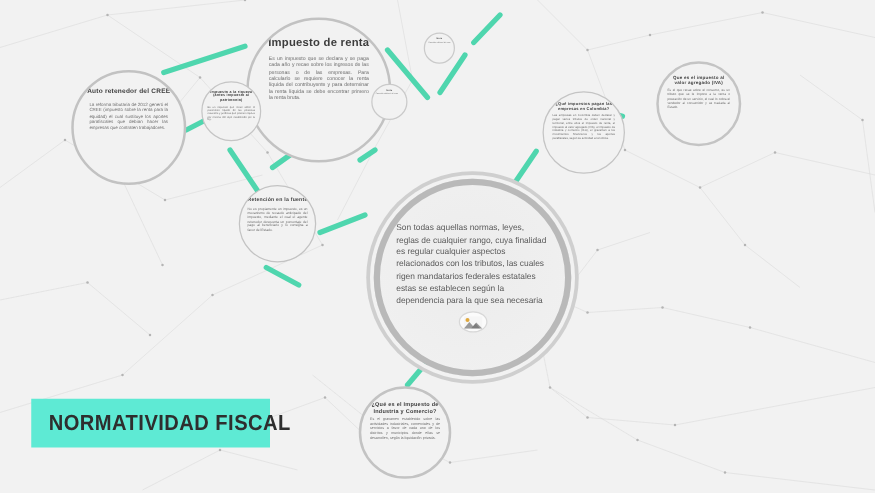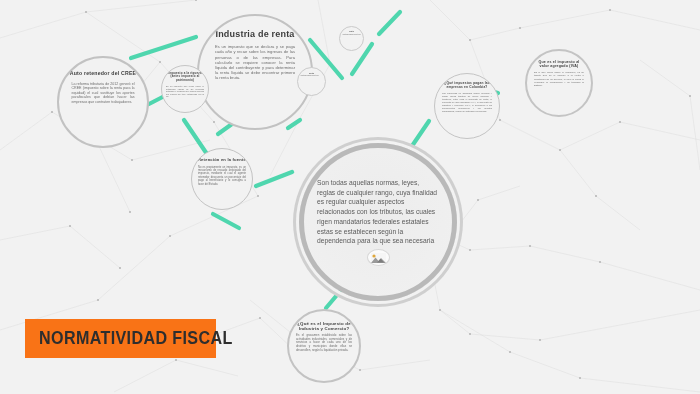--- a/index.html
+++ b/index.html
@@ -92,21 +92,21 @@
   #node-mini-a{left:339px;top:26px;width:25px;height:25px;border:1.2px solid #cacaca;padding-top:4px;}
   #node-mini-a .n-title{font-size:1.7px;width:19px;}
   #node-mini-a .n-body{font-size:1.4px;width:18px;margin-top:1px;}
   #node-mini-b{left:297px;top:67px;width:29px;height:29px;border:1.3px solid #cacaca;padding-top:4px;}
   #node-mini-b .n-title{font-size:1.8px;width:22px;}
   #node-mini-b .n-body{font-size:1.4px;width:22px;margin-top:1px;}
 
   
   #title-banner{
     position:absolute;left:25px;top:319px;width:191px;height:39px;
-    background:#f97316;
+    background:#5eead4;
     display:flex;align-items:center;
   }
   #title-banner .t-text{
     font-family:"Liberation Sans", sans-serif;
     font-weight:bold;
     font-size:17.5px;
     letter-spacing:.4px;
     color:#2e2e2e;
     margin-left:14px;
     transform:scaleX(.92);
@@ -204,21 +204,21 @@
       <svg width="15" height="10" viewBox="0 0 15 10" xmlns="http://www.w3.org/2000/svg" aria-hidden="true">
         <rect x="0" y="0" width="15" height="10" fill="#f6f6f6"></rect>
         <circle cx="3" cy="3" r="1.6" fill="#e0a83c"></circle>
         <path d="M0 10 L4.5 4.5 L7.5 8 L10 5 L15 10 Z" fill="#9a9a9a"></path>
         <path d="M6 9.6 L9.5 5.8 L13 9.6 Z" fill="#7d7d7d"></path>
       </svg>
     </div>
   </div>
 
   <div class="node" id="node-renta">
-    <div class="n-title">Industria de renta</div>
+    <div class="n-title">Impuesto de renta</div>
     <div class="n-body">Es un impuesto que se declara y se paga cada año y recae sobre los ingresos de las personas o de las empresas. Para calcularlo se requiere conocer la renta líquida del contribuyente y para determinar la renta líquida se debe encontrar primero la renta bruta.</div>
   </div>
 
   <div class="node" id="node-cree">
     <div class="n-title">Auto retenedor del CREE</div>
     <div class="n-body">La reforma tributaria de 2012 generó el CREE (impuesto sobre la renta para la equidad) el cual sustituye los aportes parafiscales que debían hacer las empresas que contraten trabajadores.</div>
   </div>
 
   <div class="node" id="node-riqueza">
     <div class="n-title">Impuesto a la riqueza (antes impuesto al patrimonio)</div>

